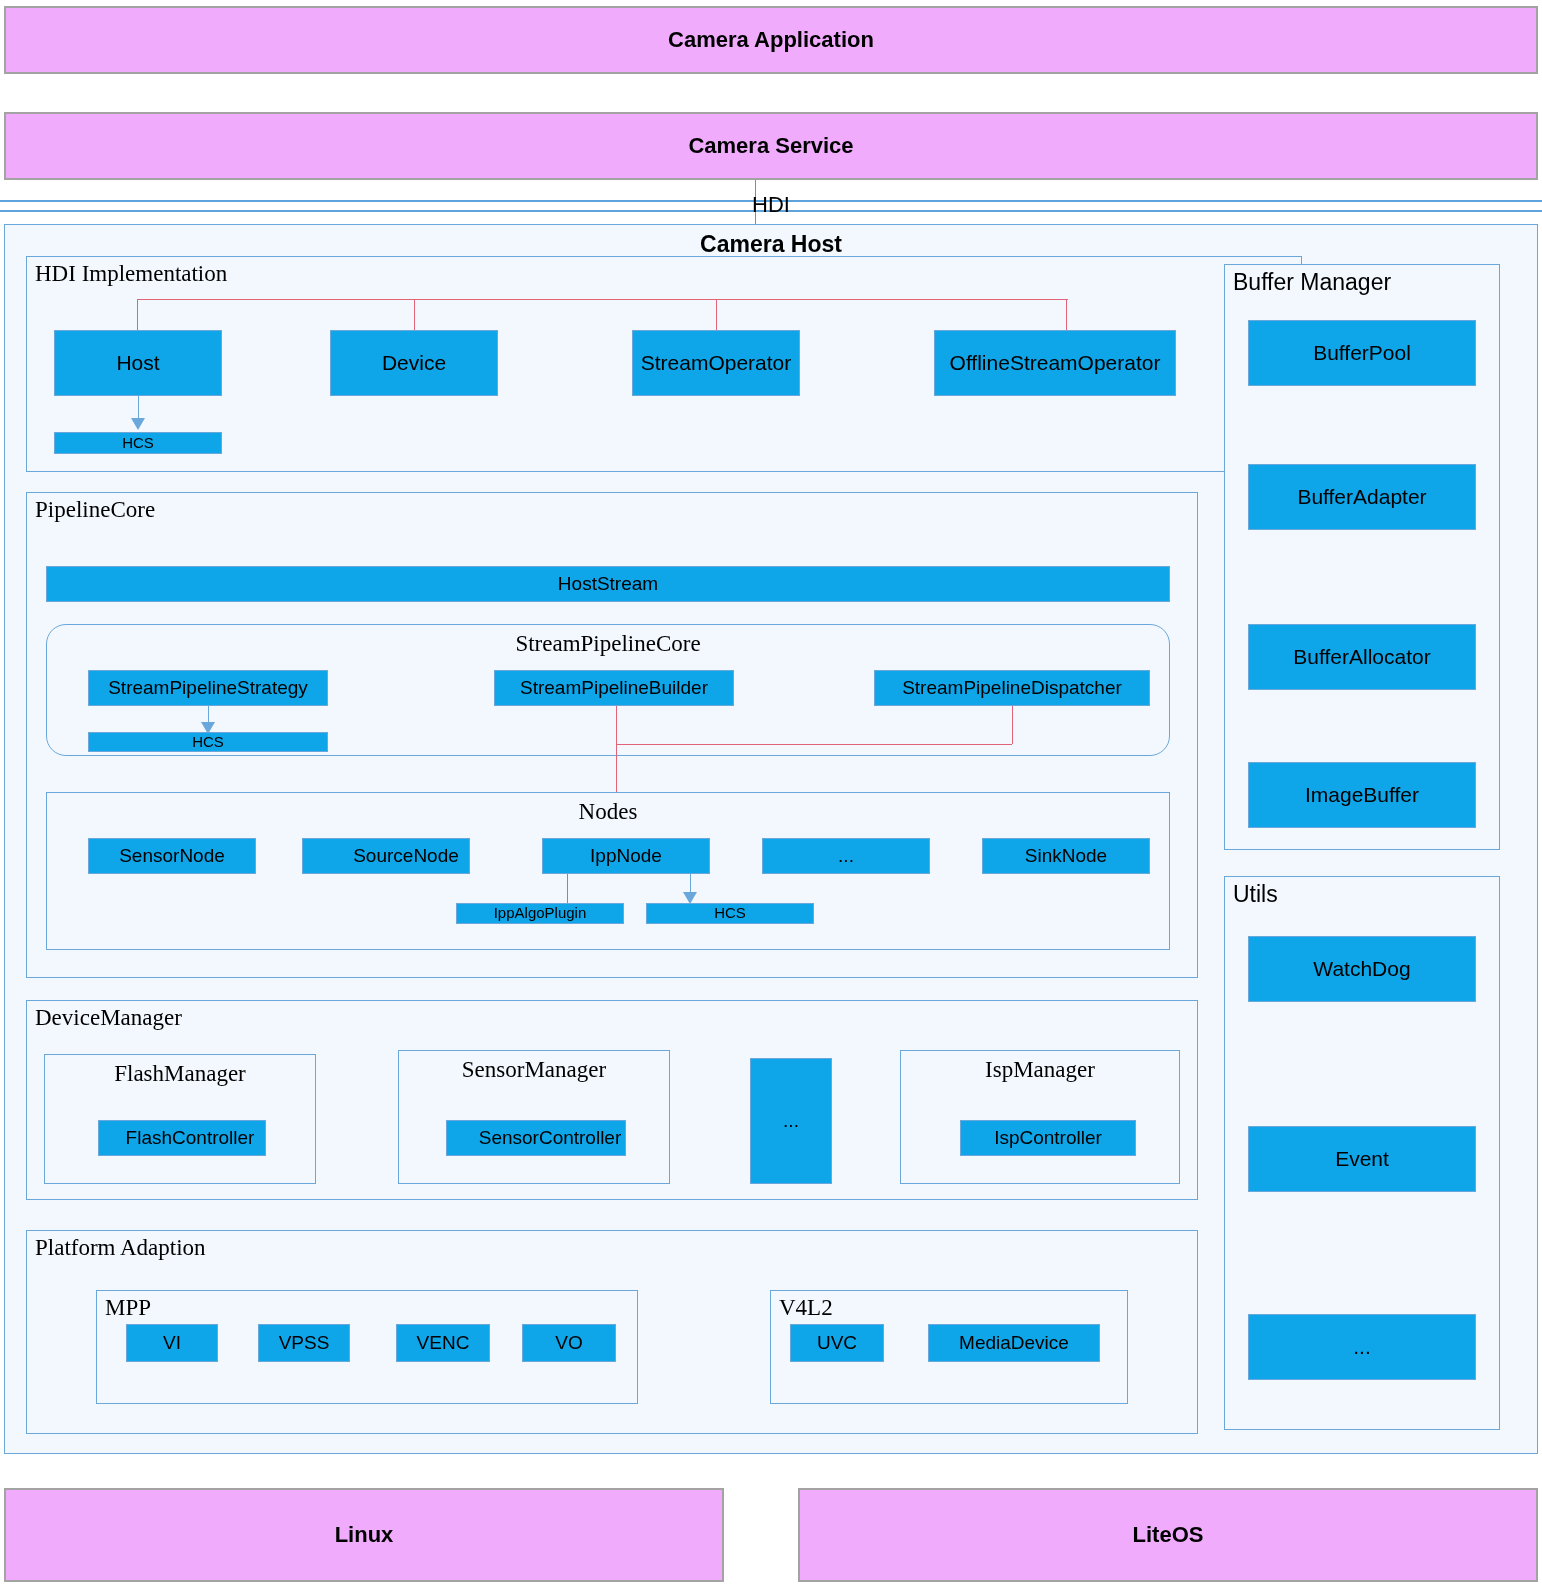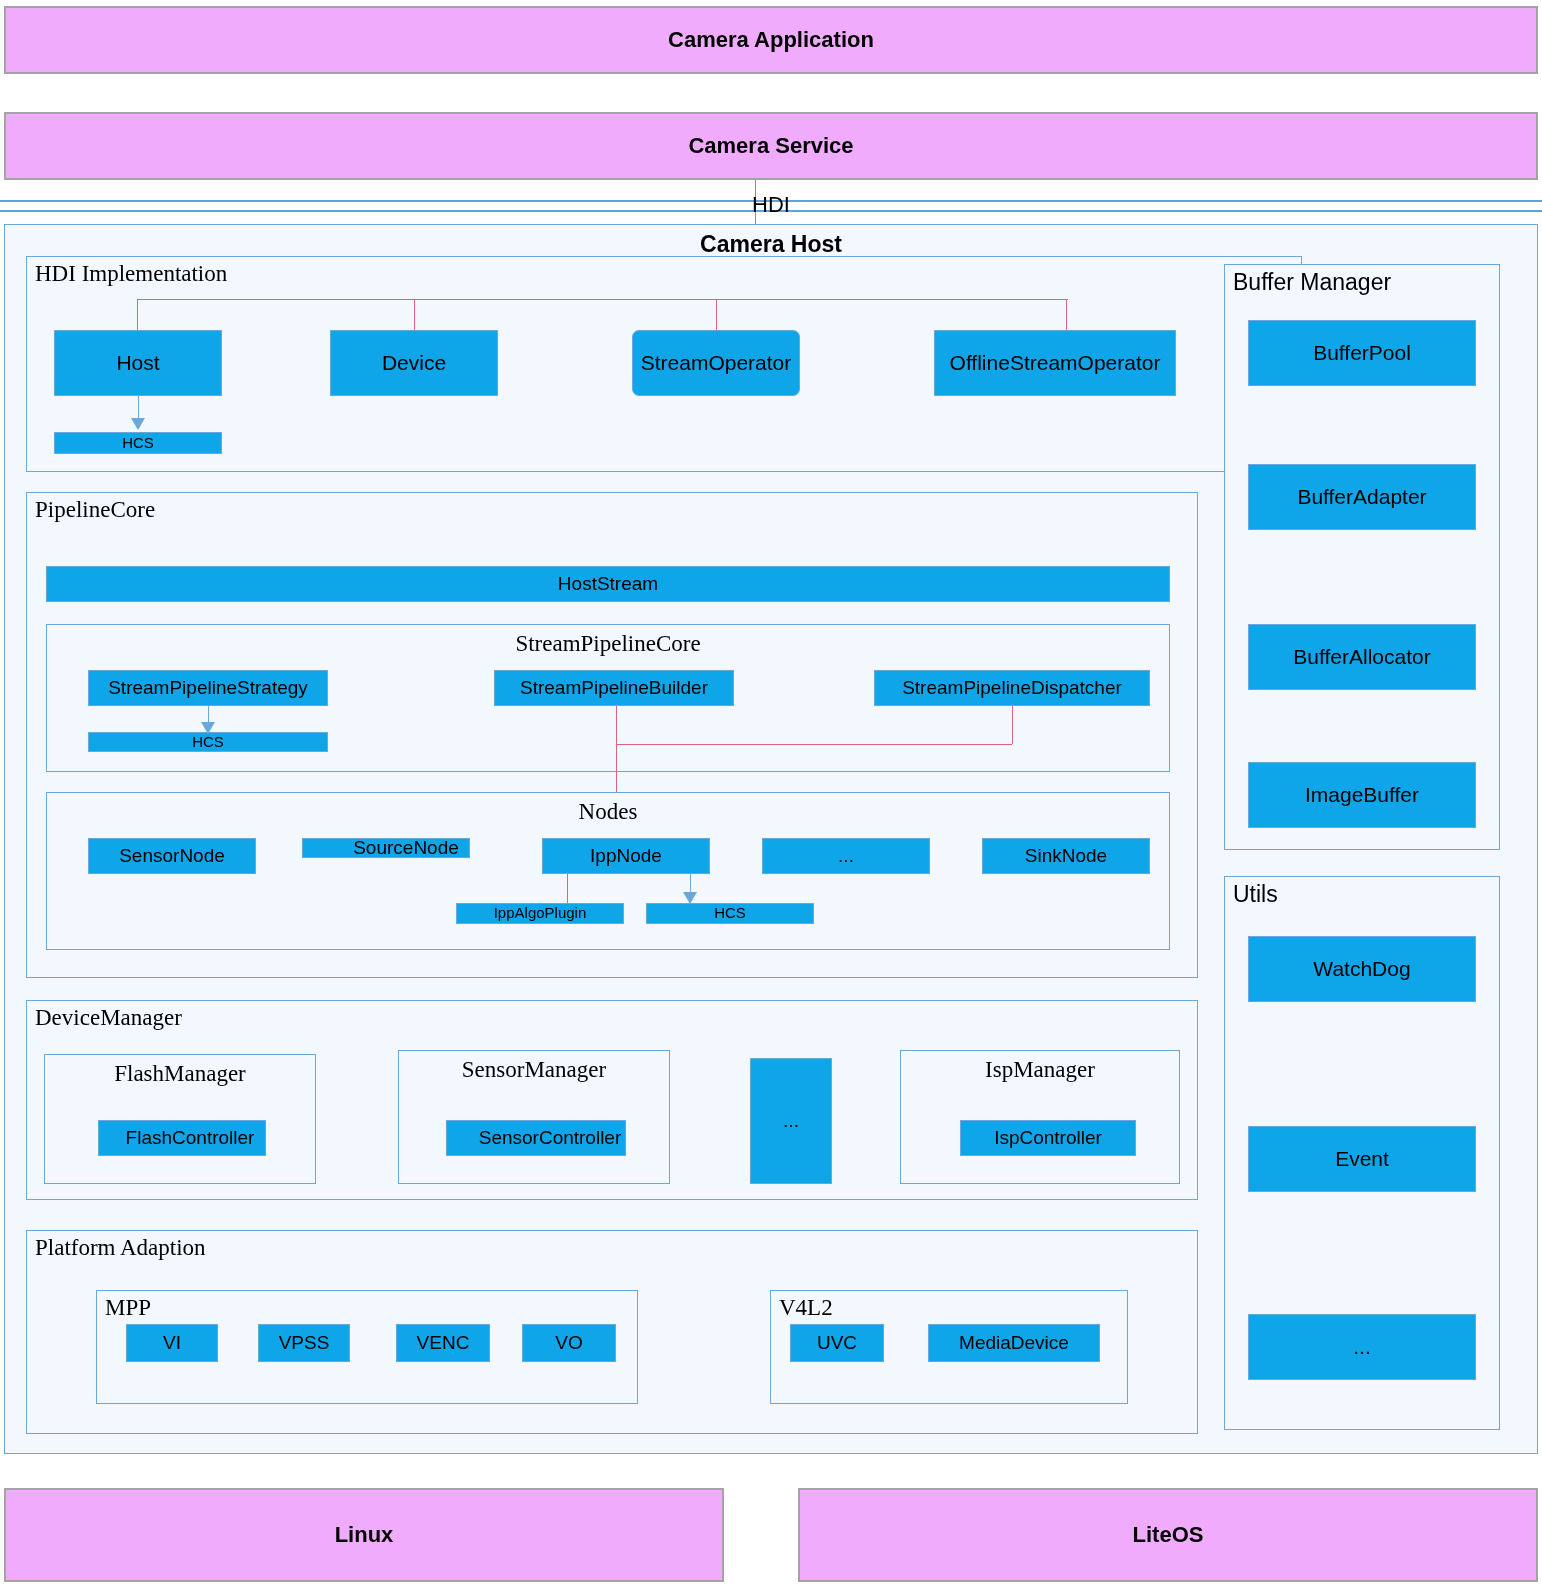--- a/index.html
+++ b/index.html
@@ -97,42 +97,42 @@
 <div class="vline" style="left:414px;top:299px;height:32px;"></div>
 <div class="vline" style="left:716px;top:299px;height:32px;"></div>
 <div class="vline" style="left:1066px;top:299px;height:32px;"></div>
 
 <div class="abs leaf leaf-lg" style="left:54px;top:330px;width:168px;height:66px;">
   <span>Host</span>
 </div>
 <div class="abs leaf leaf-lg" style="left:330px;top:330px;width:168px;height:66px;">
   <span>Device</span>
 </div>
-<div class="abs leaf leaf-lg" style="left:632px;top:330px;width:168px;height:66px;border-radius:7px;">
+<div class="abs leaf leaf-lg" style="left:632px;top:330px;width:168px;height:66px;">
   <span>StreamOperator</span>
 </div>
 <div class="abs leaf leaf-lg" style="left:934px;top:330px;width:242px;height:66px;">
   <span>OfflineStreamOperator</span>
 </div>
 
 <div class="vline-b" style="left:138px;top:396px;height:24px;"></div>
 <div class="arrowhead" style="left:131px;top:418px;"></div>
 <div class="abs leaf leaf-sm" style="left:54px;top:432px;width:168px;height:22px;">
   <span>HCS</span>
 </div>
 
 <div class="abs bluebox" style="left:26px;top:492px;width:1172px;height:486px;">
   <div class="group-title">PipelineCore</div>
 </div>
 
 <div class="abs leaf" style="left:46px;top:566px;width:1124px;height:36px;">
   <span>HostStream</span>
 </div>
 
-<div class="abs bluebox" style="left:46px;top:624px;width:1124px;height:148px;">
+<div class="abs bluebox" style="left:46px;top:624px;width:1124px;height:132px;border-radius:20px;">
   <div class="center-title">StreamPipelineCore</div>
 </div>
 
 <div class="abs leaf" style="left:88px;top:670px;width:240px;height:36px;">
   <span>StreamPipelineStrategy</span>
 </div>
 <div class="abs leaf" style="left:494px;top:670px;width:240px;height:36px;">
   <span>StreamPipelineBuilder</span>
 </div>
 <div class="abs leaf" style="left:874px;top:670px;width:276px;height:36px;">
@@ -150,21 +150,21 @@
 <div class="hline" style="left:616px;top:744px;width:396px;"></div>
 <div class="vline" style="left:616px;top:744px;height:48px;"></div>
 
 <div class="abs bluebox" style="left:46px;top:792px;width:1124px;height:158px;">
   <div class="center-title">Nodes</div>
 </div>
 
 <div class="abs leaf" style="left:88px;top:838px;width:168px;height:36px;">
   <span>SensorNode</span>
 </div>
-<div class="abs leaf" style="left:302px;top:838px;width:168px;height:20px;padding-left:40px;">
+<div class="abs leaf" style="left:302px;top:838px;width:168px;height:36px;padding-left:40px;">
   <span>SourceNode</span>
 </div>
 <div class="abs leaf" style="left:542px;top:838px;width:168px;height:36px;">
   <span>IppNode</span>
 </div>
 <div class="abs leaf" style="left:762px;top:838px;width:168px;height:36px;">
   <span>...</span>
 </div>
 <div class="abs leaf" style="left:982px;top:838px;width:168px;height:36px;">
   <span>SinkNode</span>

